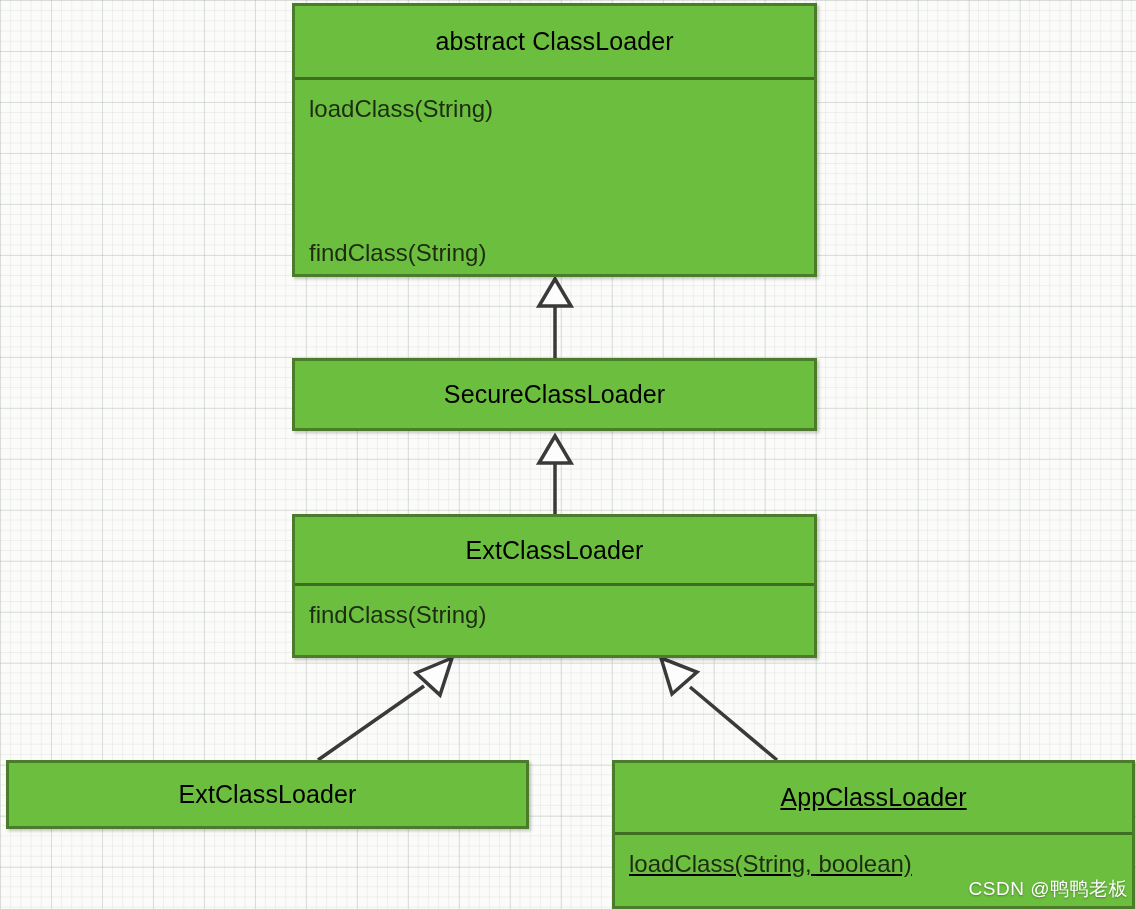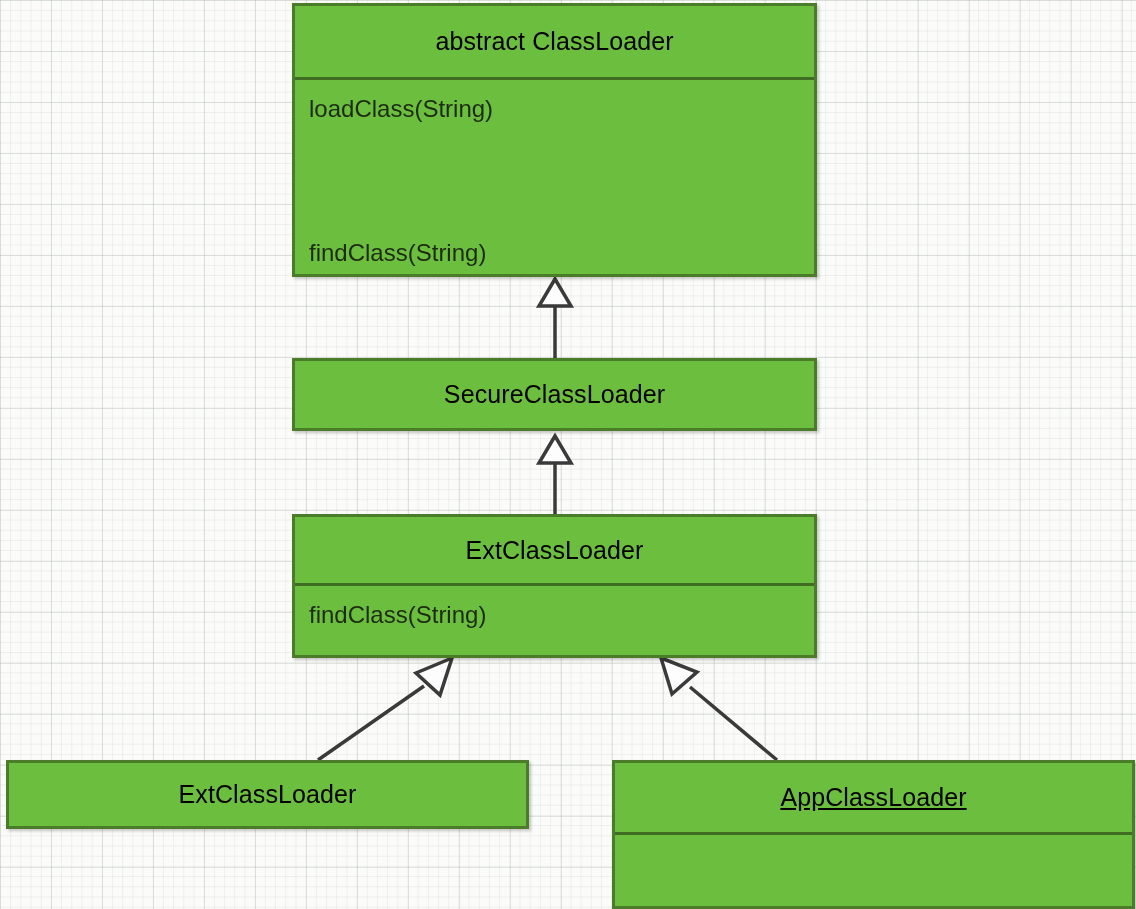--- a/index.html
+++ b/index.html
@@ -178,16 +178,20 @@
     </div>
   </div>
 
   <div class="uml-box" id="box-extclassloader">
     <div class="uml-title">ExtClassLoader</div>
   </div>
 
   <div class="uml-box" id="box-appclassloader">
     <div class="uml-title">AppClassLoader</div>
     <div class="uml-divider"></div>
+    <div class="uml-members">
+      <div class="uml-member">loadClass(String, boolean)</div>
+    </div>
   </div>
 
+  <div id="watermark">CSDN @鸭鸭老板</div>
 
 </div>
 
 </body></html>

